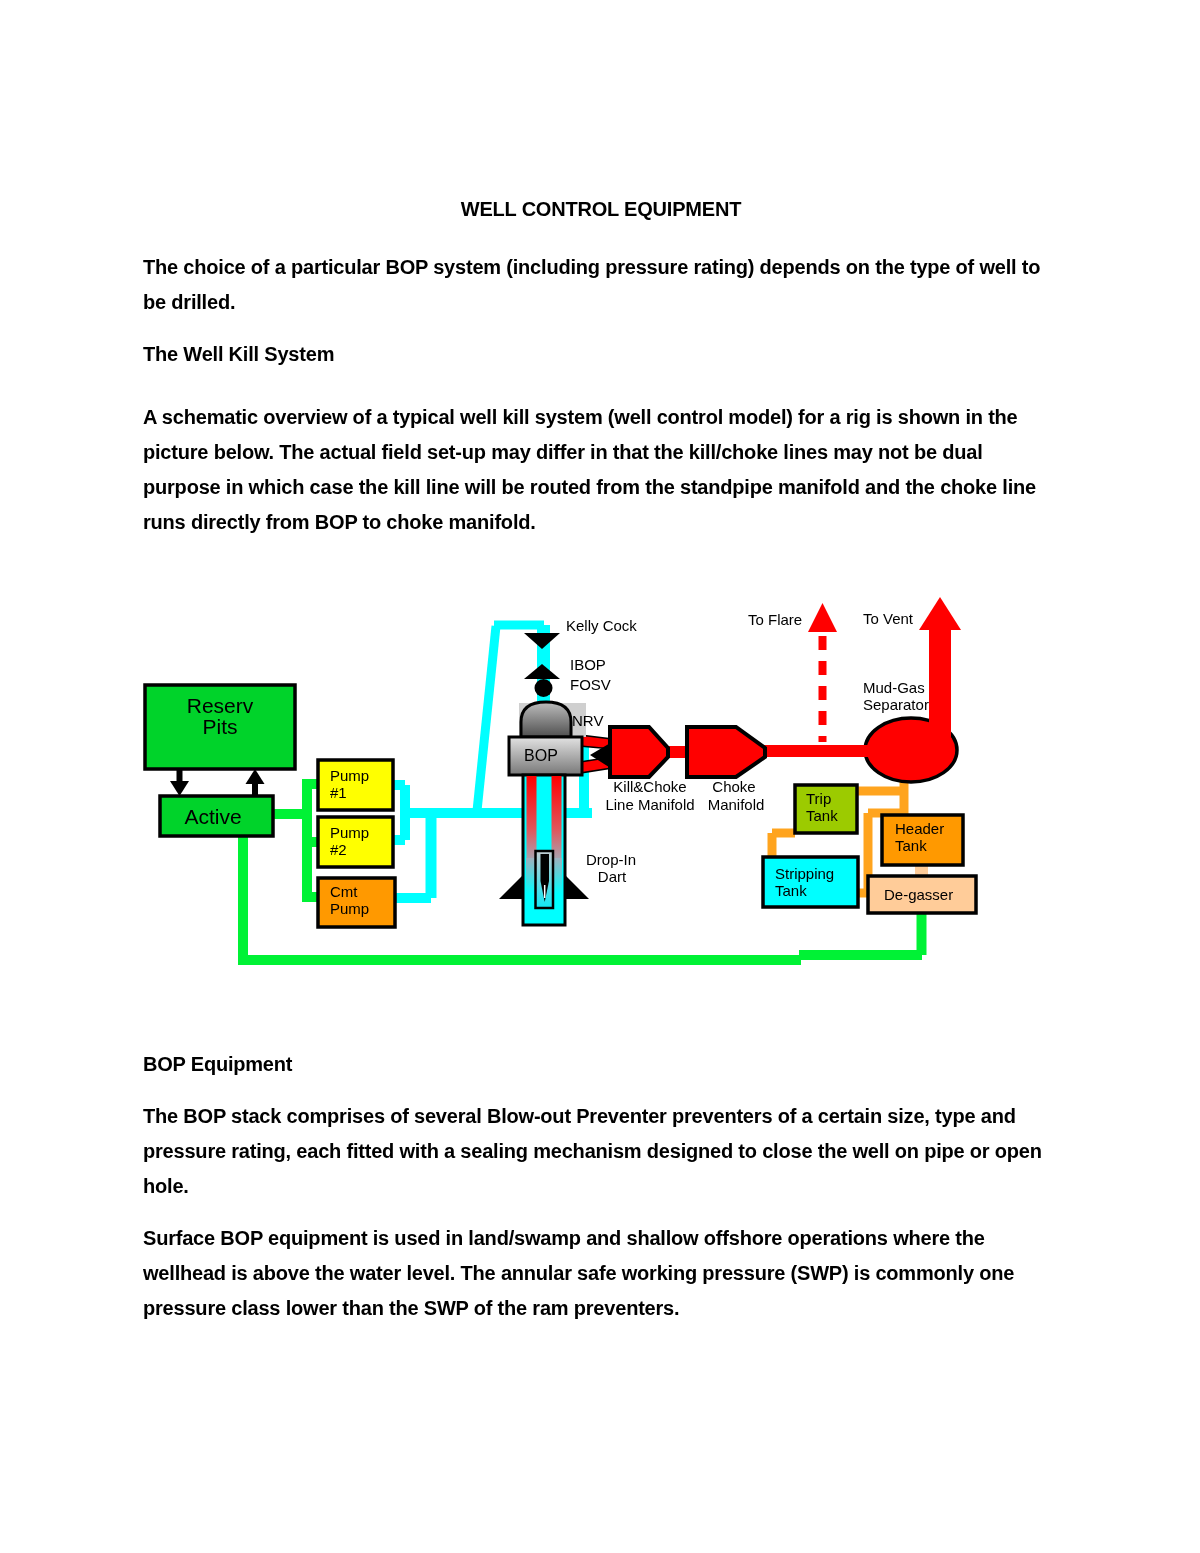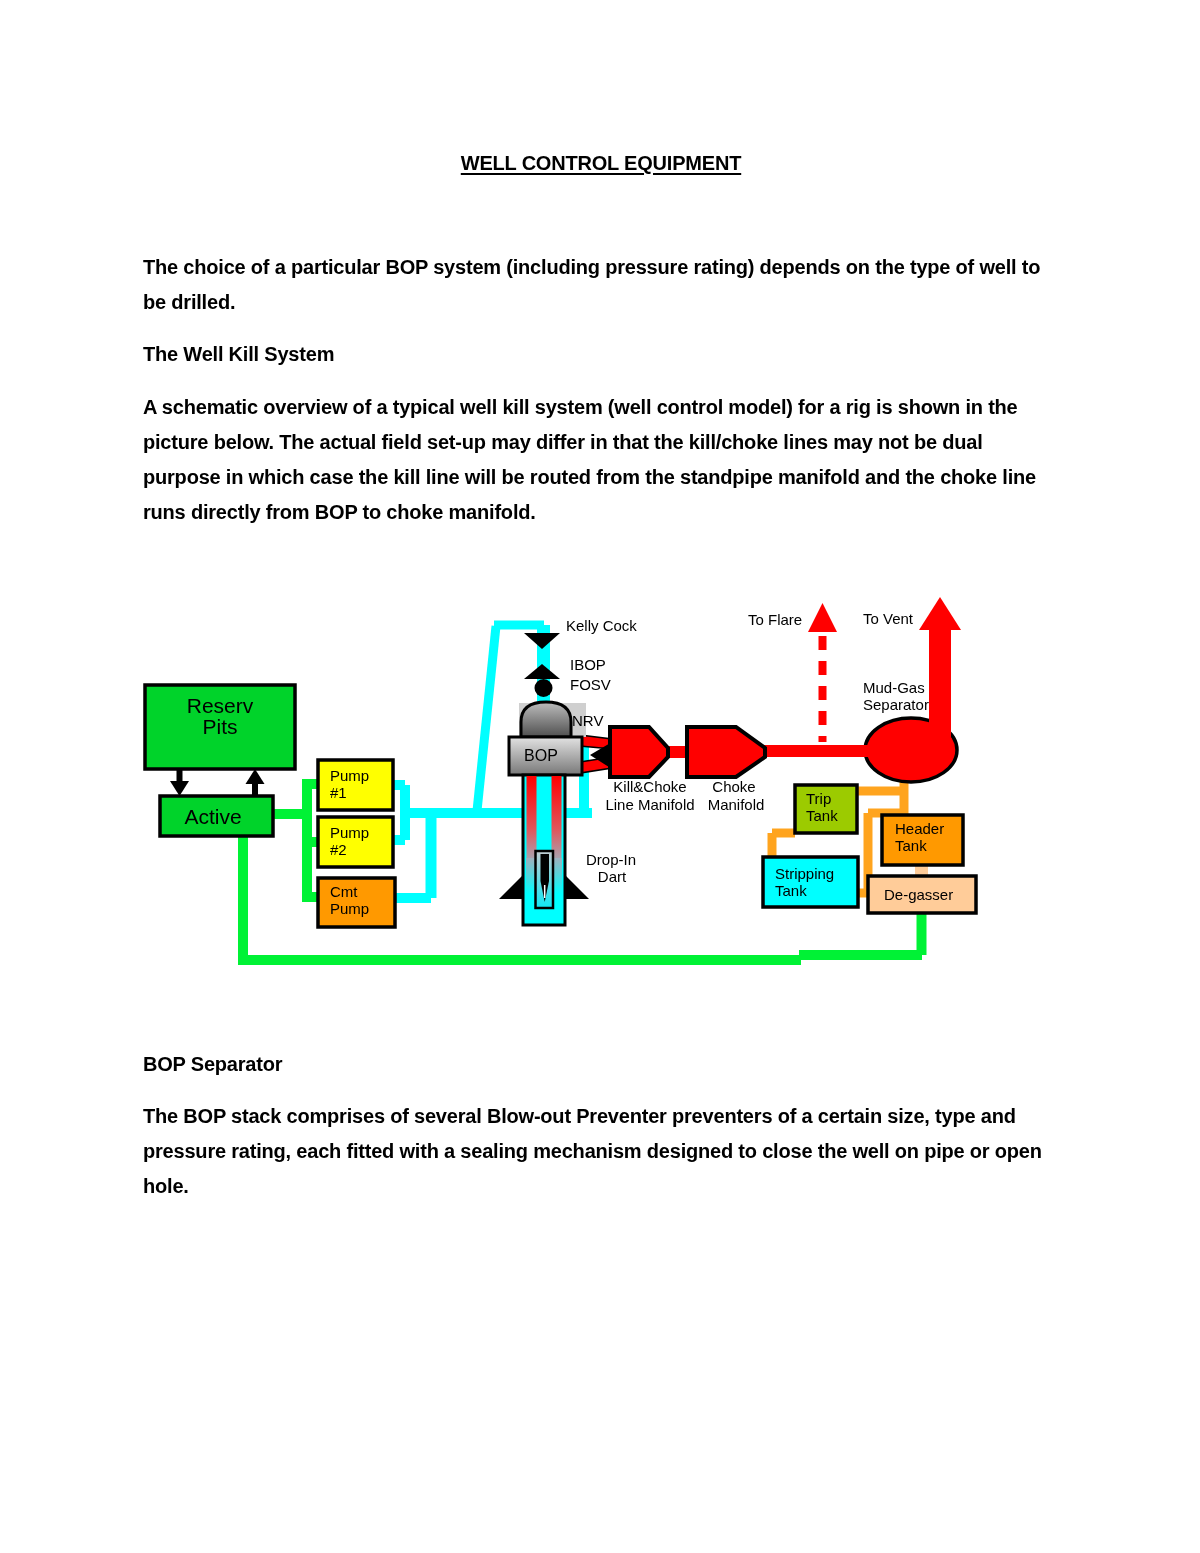--- a/index.html
+++ b/index.html
@@ -1,39 +1,39 @@
 <!DOCTYPE html>
 <html><head>
 <meta charset="utf-8">
 <style>
   html,body{margin:0;padding:0;background:#ffffff;}
   .page{position:relative;width:1200px;height:1553px;background:#ffffff;
         font-family:"Liberation Sans",sans-serif;color:#000;overflow:hidden;}
   .doc-text{position:absolute;left:143px;width:916px;font-weight:bold;
             font-size:20px;line-height:35px;letter-spacing:-0.2px;}
   .centered{text-align:center;}
-  .underlined{text-decoration:underline;text-decoration-thickness:2px;text-underline-offset:3px;}
+  .underlined{text-decoration-thickness:2px;text-underline-offset:3px;margin-top:46px;}
   .diagram-svg{position:absolute;left:0;top:590px;}
   .lbl{font-size:15px;fill:#000;font-family:"Liberation Sans",sans-serif;}
   .lbl-big{font-size:21px;fill:#000;font-family:"Liberation Sans",sans-serif;}
   .lbl-bop{font-size:16px;fill:#000;font-family:"Liberation Sans",sans-serif;}
 </style>
 </head>
 <body>
 
 <div class="page">
 
   <div class="doc-text centered underlined" style="top:146px;">WELL CONTROL EQUIPMENT</div>
 
 
   <div class="doc-text" style="top:250px;">The choice of a particular BOP system (including pressure rating) depends on the type of well to be drilled.</div>
 
   <div class="doc-text" style="top:337px;">The Well Kill System</div>
 
-  <div class="doc-text" style="top:390px;">A schematic overview of a typical well kill system (well control model) for a rig is shown in the picture below. The actual field set-up may differ in that the kill/choke lines may not be dual purpose in which case the kill line will be routed from the standpipe manifold and the choke line runs directly from BOP to choke manifold.</div>
+  <div class="doc-text" style="top:400px;">A schematic overview of a typical well kill system (well control model) for a rig is shown in the picture below. The actual field set-up may differ in that the kill/choke lines may not be dual purpose in which case the kill line will be routed from the standpipe manifold and the choke line runs directly from BOP to choke manifold.</div>
 
   <svg class="diagram-svg" width="1200" height="400" viewBox="0 590 1200 400">
     <defs>
       <linearGradient id="bopGrad" x1="0" y1="0" x2="0" y2="1">
         <stop offset="0" stop-color="#e2e2e2"></stop>
           <stop offset="1" stop-color="#787878"></stop>
       </linearGradient>
       <linearGradient id="domeGrad" x1="0" y1="0" x2="0" y2="1">
         <stop offset="0" stop-color="#bdbdbd"></stop>
           <stop offset="1" stop-color="#4f4f4f"></stop>
@@ -174,18 +174,19 @@
     <text class="lbl" x="863" y="710">Separator</text>
     <text class="lbl" x="806" y="804">Trip</text>
     <text class="lbl" x="806" y="821">Tank</text>
     <text class="lbl" x="895" y="834">Header</text>
     <text class="lbl" x="895" y="851">Tank</text>
     <text class="lbl" x="775" y="879">Stripping</text>
     <text class="lbl" x="775" y="896">Tank</text>
     <text class="lbl" x="884" y="900">De-gasser</text>
   </svg>
 
-  <div class="doc-text" style="top:1047px;">BOP Separator</div>
+  <div class="doc-text" style="top:1047px;">BOP Equipment</div>
 
   <div class="doc-text" style="top:1099px;">The BOP stack comprises of several Blow-out Preventer preventers of a certain size, type and pressure rating, each fitted with a sealing mechanism designed to close the well on pipe or open hole.</div>
 
+  <div class="doc-text" style="top:1221px;">Surface BOP equipment is used in land/swamp and shallow offshore operations where the wellhead is above the water level. The annular safe working pressure (SWP) is commonly one pressure class lower than the SWP of the ram preventers.</div>
 
 </div>
 
 </body></html>

